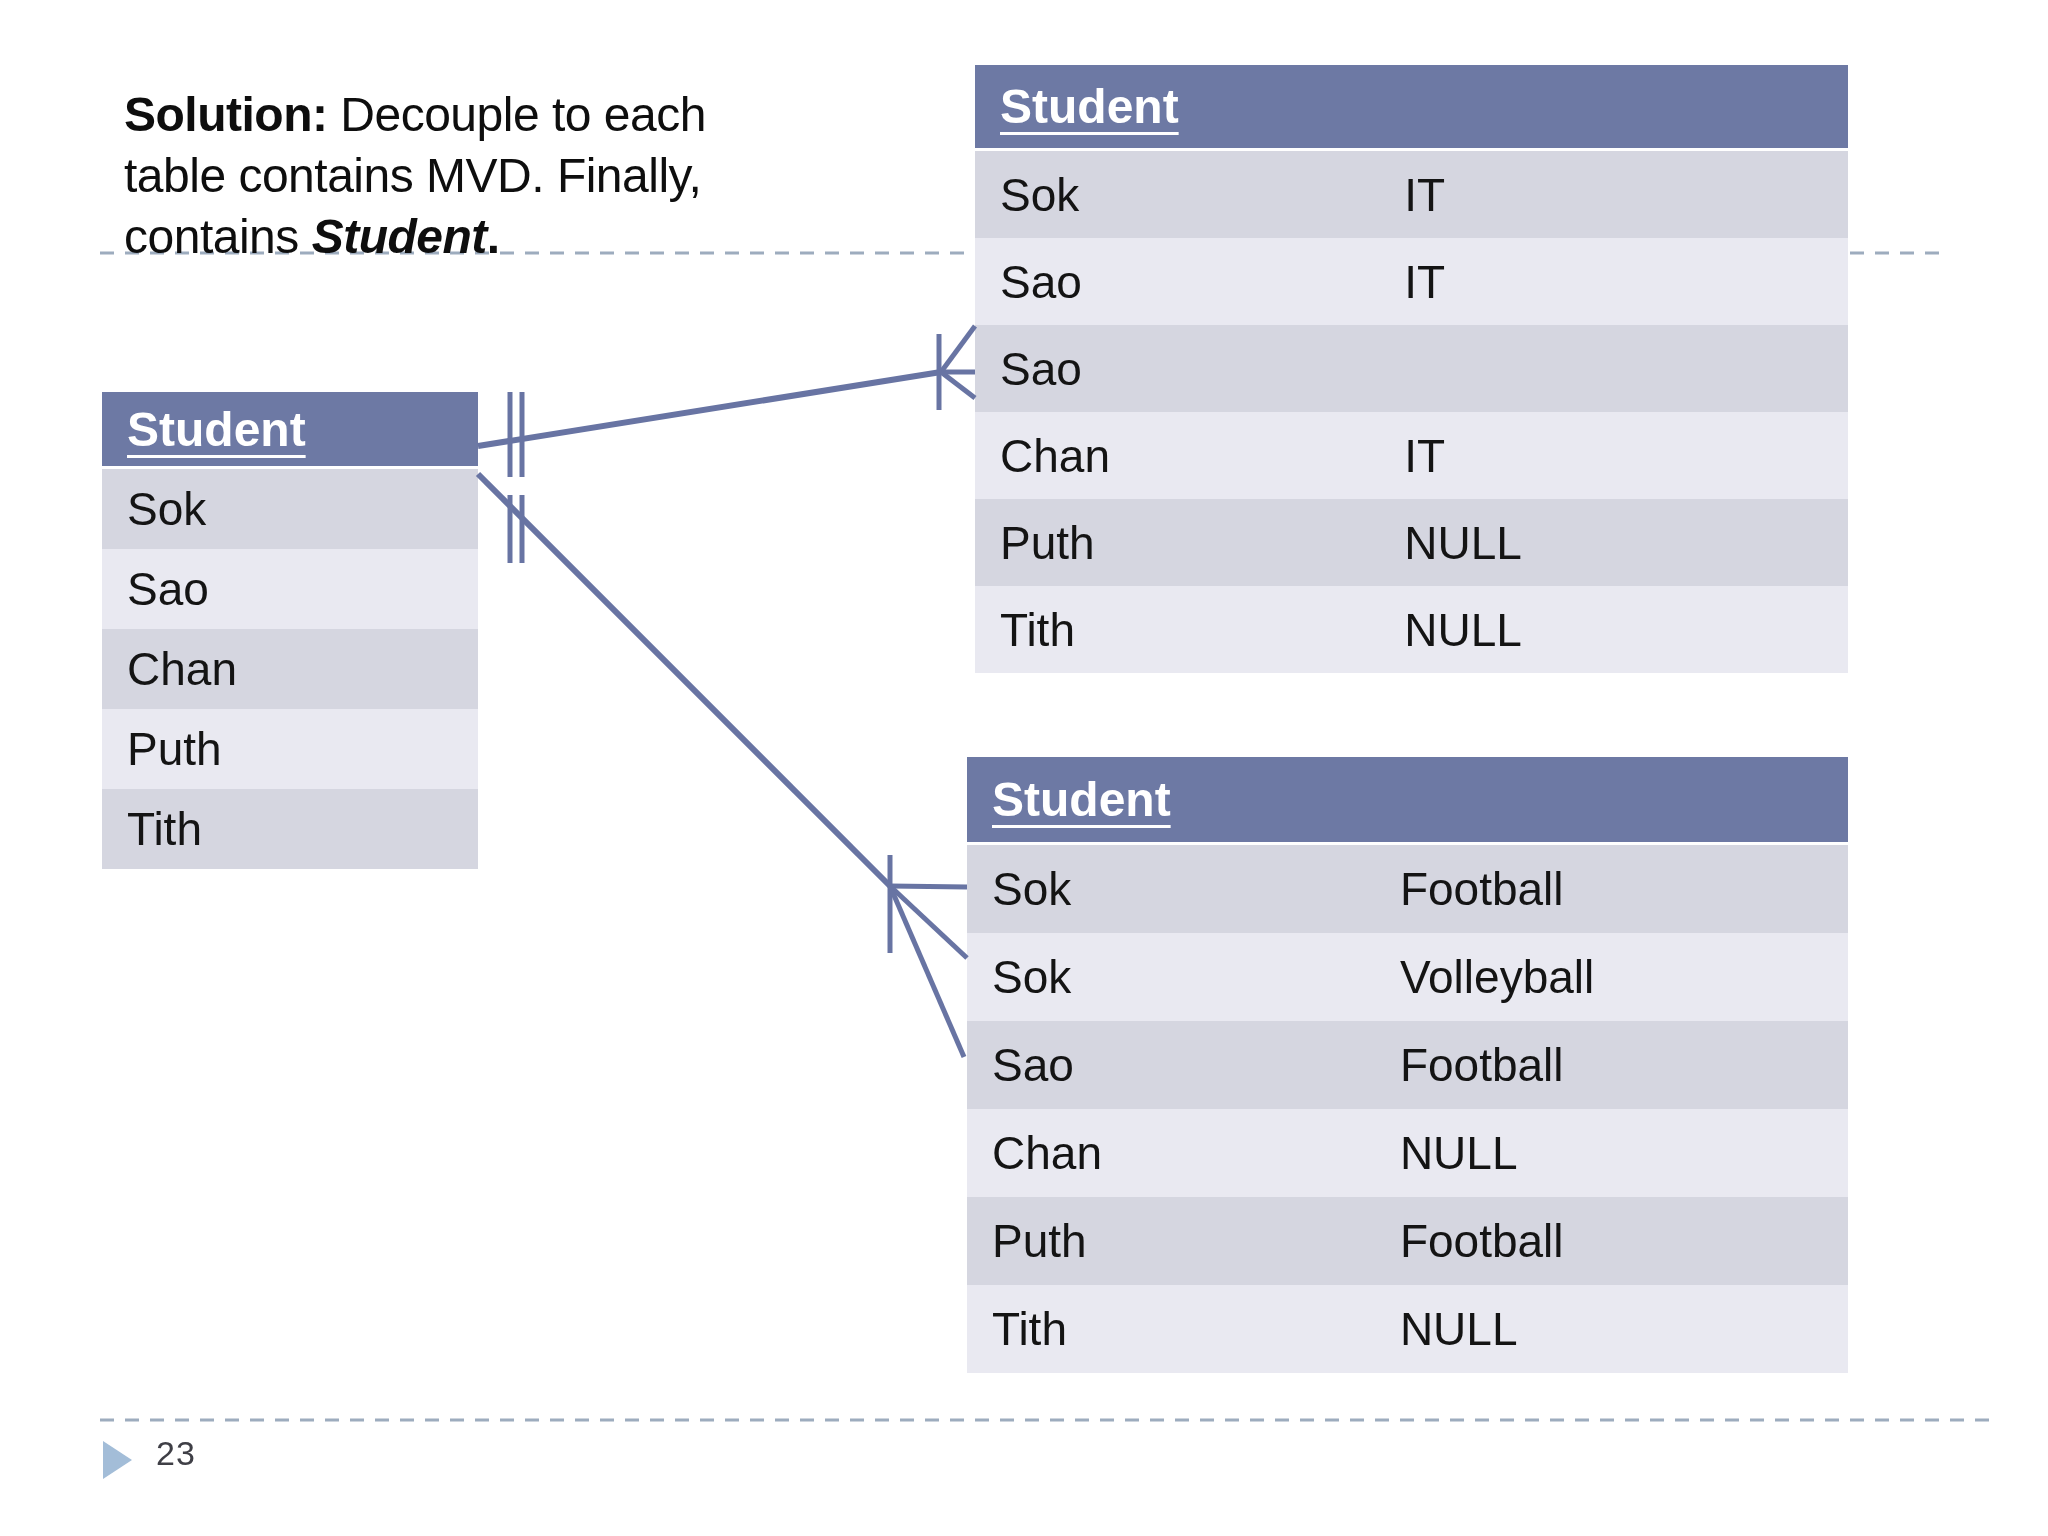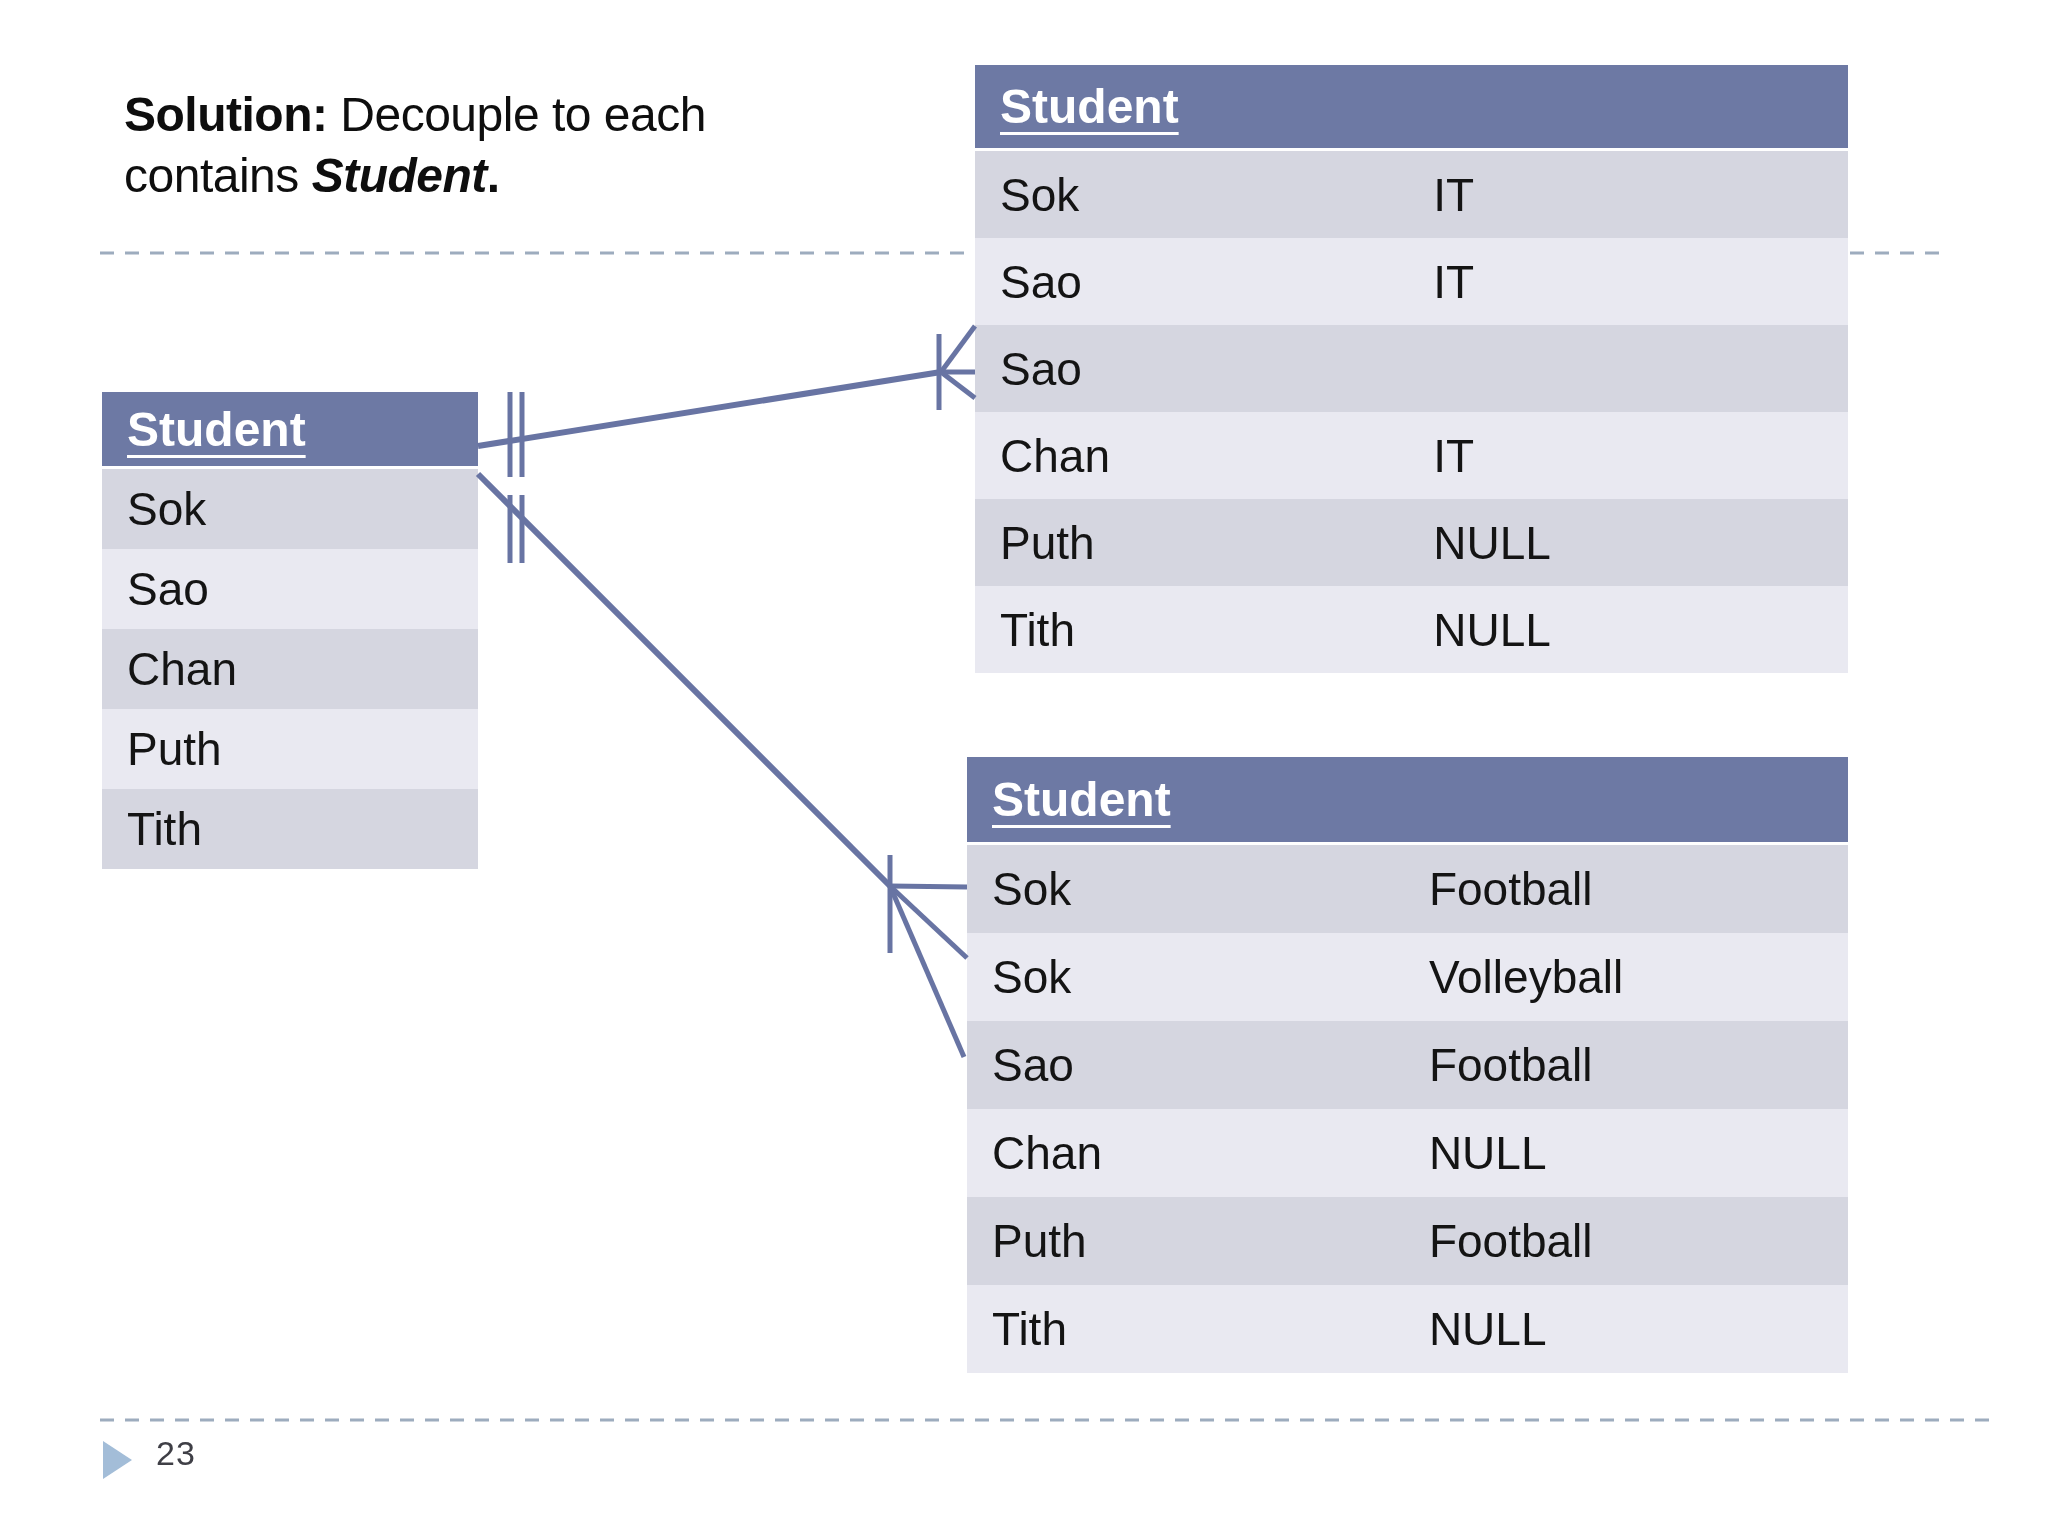--- a/index.html
+++ b/index.html
@@ -26,21 +26,21 @@
   
   .tbl{position:absolute;z-index:2;}
   .tbl .thead{
     background:#6D79A4;color:#ffffff;font-weight:700;
     display:grid;align-items:center;
     border-bottom:3px solid #ffffff;box-sizing:border-box;
   }
   .tbl .thead .th span{
     text-decoration:underline;text-decoration-thickness:3px;text-underline-offset:9px;
   }
-  .tbl .tr{display:grid;align-items:center;color:#141414;gap:29px;}
+  .tbl .tr{display:grid;align-items:center;color:#141414;}
   .tbl .td,.tbl .th{padding-left:25px;box-sizing:border-box;white-space:nowrap;}
   .row-dark{background:#D5D6E0;}
   .row-light{background:#E9E9F1;}
 
   #tbl-student{left:102px;top:392px;width:376px;font-size:46px;}
   #tbl-student .thead{height:77px;grid-template-columns:100%;font-size:48px;}
   #tbl-student .tr{height:80px;grid-template-columns:100%;}
 
   #tbl-major{left:975px;top:65px;width:873px;font-size:46px;}
   #tbl-major .thead{height:86px;grid-template-columns:46.3% 53.7%;font-size:48px;}
@@ -67,20 +67,21 @@
 
 <div class="slide">
 
   <svg class="layer layer-back" width="2048" height="1536" viewBox="0 0 2048 1536">
     <line x1="100" y1="253" x2="1945" y2="253" stroke="#9DACBE" stroke-width="3" stroke-dasharray="14 11"></line>
     <line x1="100" y1="1420" x2="2000" y2="1420" stroke="#9DACBE" stroke-width="3" stroke-dasharray="14 11"></line>
   </svg>
 
   <div class="solution">
     <div><span class="b">Solution:</span><span> Decouple to each</span></div>
+    <div>table contains MVD. Finally,</div>
     <div><span>contains </span><span class="bi">Student</span><span class="b">.</span></div>
   </div>
 
   <div class="tbl" id="tbl-student">
     <div class="thead">
       <div class="th"><span>Student</span></div>
     </div>
     <div class="tr row-dark">
         <div class="td">Sok</div>
       </div>

